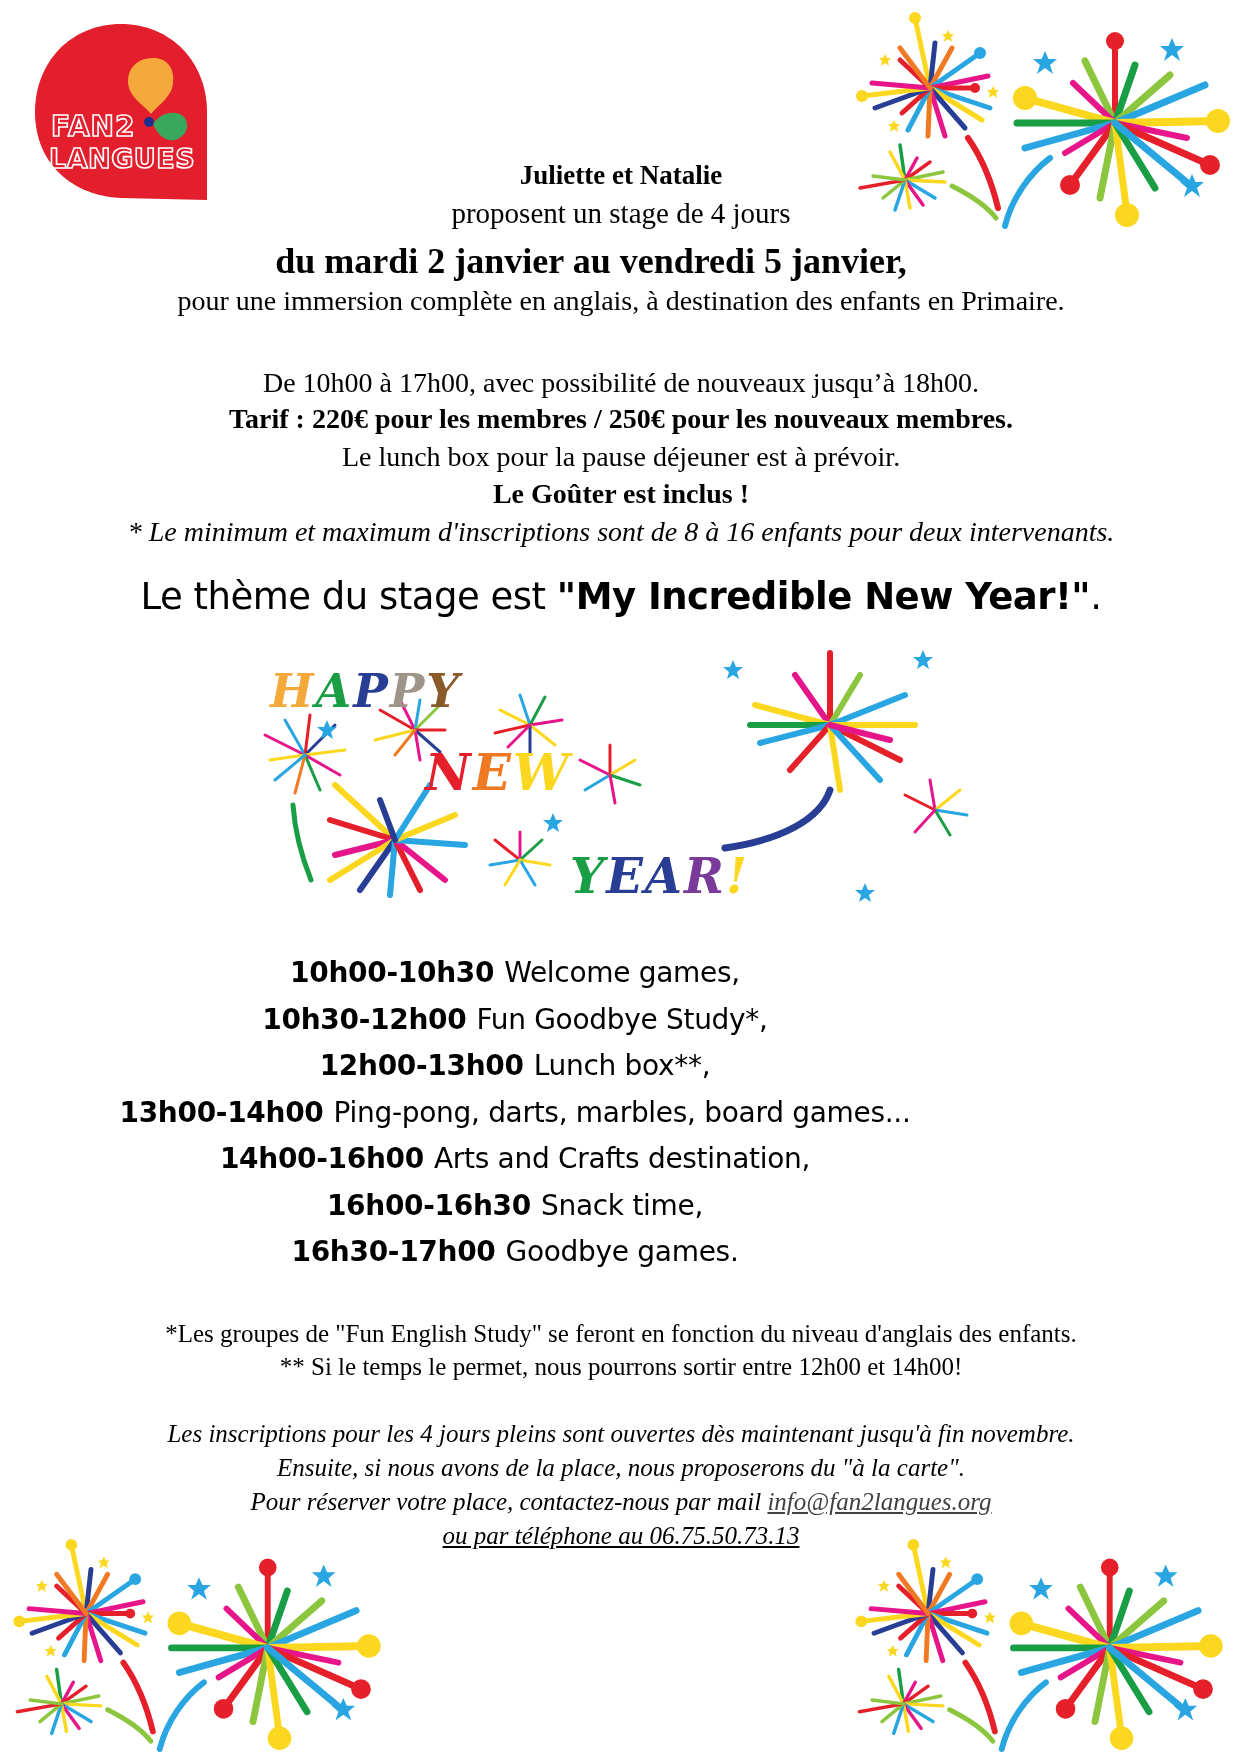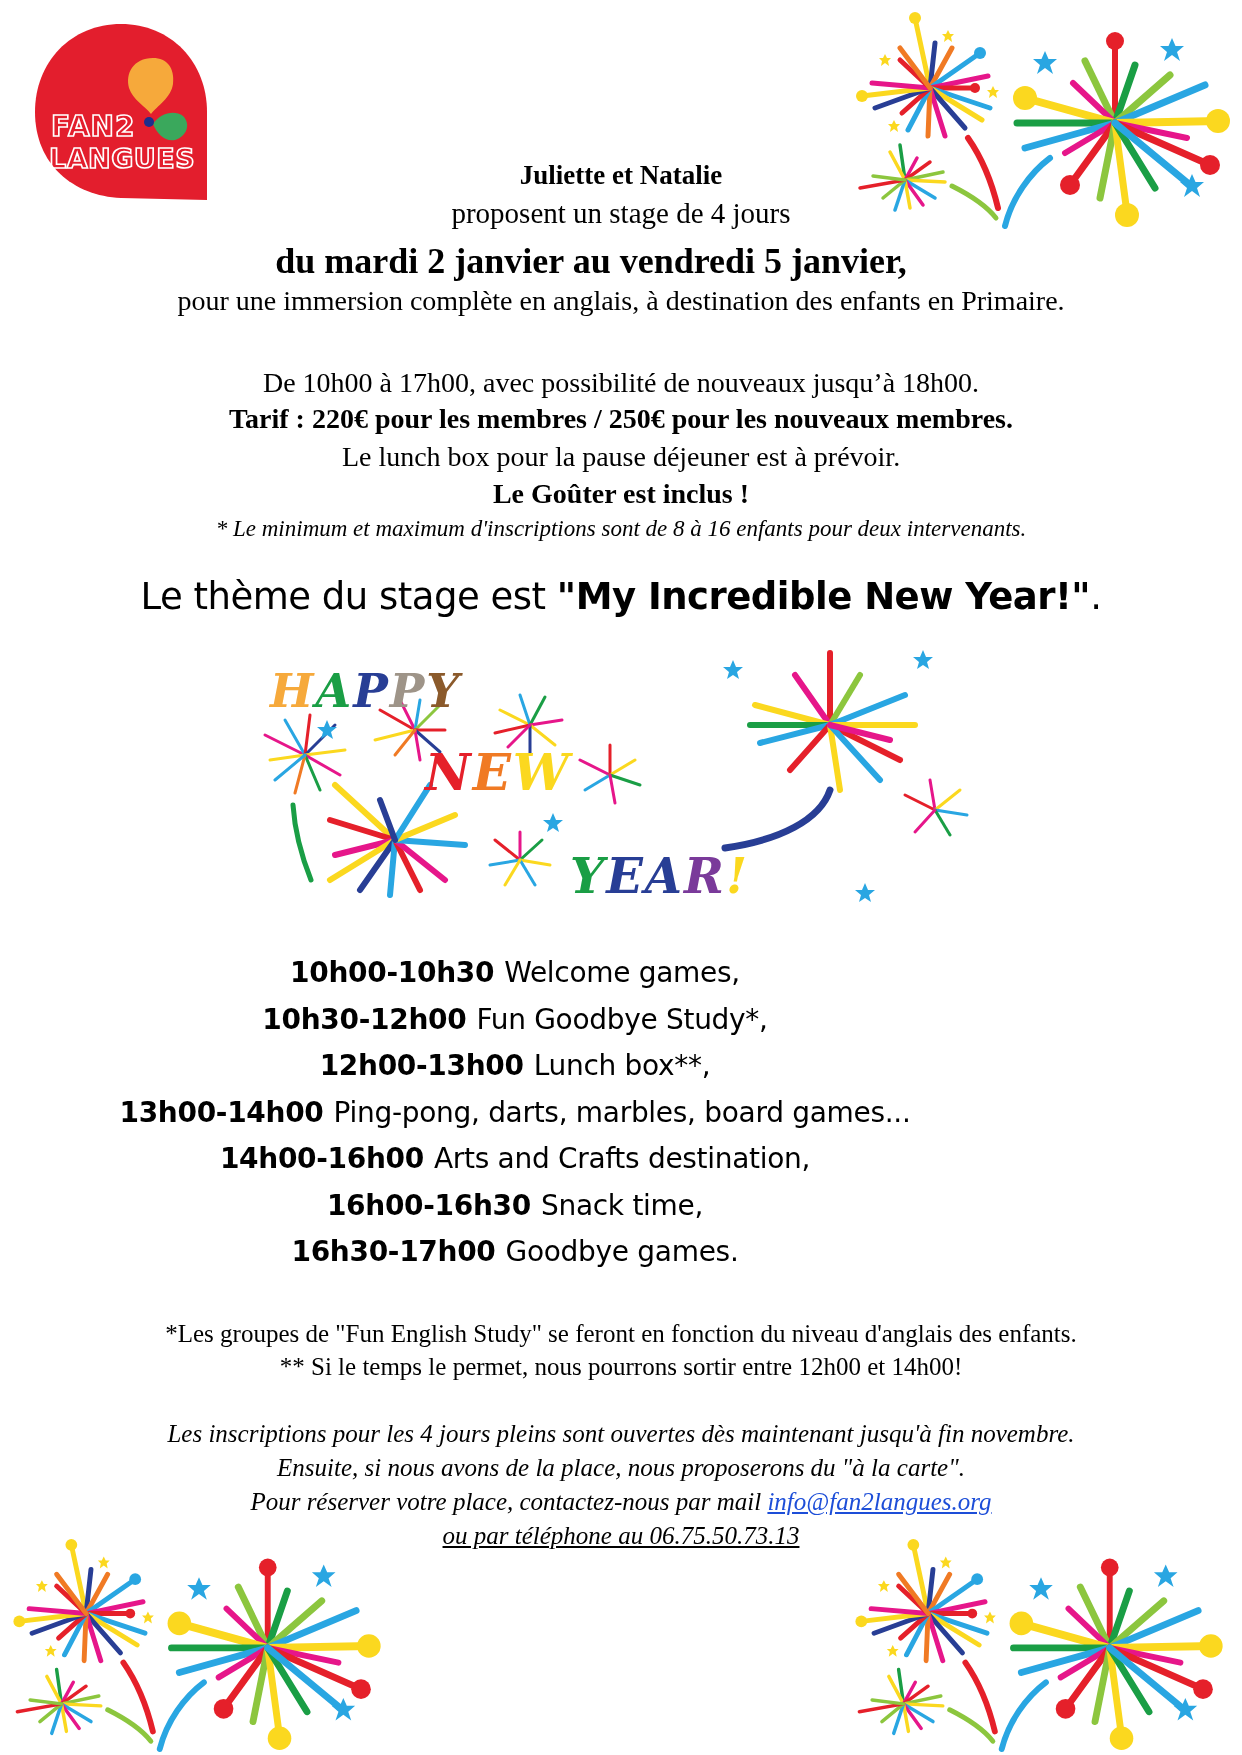--- a/index.html
+++ b/index.html
@@ -18,38 +18,38 @@
     .comic { font-family: "DejaVu Sans", sans-serif; }
 
     #l-organizers { top: 160px; font-size: 27px; }
     #l-propose { top: 197px; font-size: 29px; }
     #l-dates { top: 240px; font-size: 36px; left: -30px; }
     #l-immersion { top: 285px; font-size: 28px; }
     #l-hours { top: 367px; font-size: 28px; }
     #l-tarif { top: 403px; font-size: 28px; }
     #l-lunch { top: 441px; font-size: 28px; }
     #l-gouter { top: 478px; font-size: 28px; }
-    #l-minmax { top: 516px; font-size: 23px; }
+    #l-minmax { top: 516px; font-size: 28px; }
 
     #l-theme { top: 575px; font-size: 37px; letter-spacing: -0.5px; }
     #l-theme .theme-b { font-weight: bold; }
 
     .hny { position: absolute; left: 255px; top: 645px; width: 755px; height: 275px; }
 
     .schedule { position: absolute; left: 0; top: 950px; width: 1030px; }
     .sched-row { text-align: center; font-size: 28px; height: 46.5px; line-height: 46.5px; white-space: nowrap; letter-spacing: -0.3px; }
     .sched-row .time { font-weight: bold; margin-right: 10px; }
 
     #l-note1 { top: 1320px; font-size: 25px; }
     #l-note2 { top: 1353px; font-size: 25px; }
     #l-reg1 { top: 1420px; font-size: 25px; }
     #l-reg2 { top: 1454px; font-size: 25px; }
     #l-reg3 { top: 1488px; font-size: 25px; }
     #l-reg4 { top: 1522px; font-size: 25px; text-decoration: underline; }
-    .mail-link { color: #1d4ed8; text-decoration: underline; text-align: right; }
+    .mail-link { color: #404040; text-decoration: underline; text-align: right; }
   </style>
 </head>
 <body>
 
 <div class="logo">
   <svg width="176" height="190" viewBox="0 0 176 190">
     <path d="M88 2 C38 2 2 40 2 90 C2 142 40 174 88 176 L174 178 L174 90 C174 40 138 2 88 2 Z" fill="#e31e2d"></path>
     <path d="M120 36 C100 36 92 52 96 66 C100 78 112 84 118 92 C124 84 138 76 140 62 C142 46 134 36 120 36 Z" fill="#f6a93b"></path>
     <path d="M120 102 C128 90 142 88 150 94 C158 102 154 114 142 118 C132 120 124 112 120 102 Z" fill="#3aa85c"></path>
     <circle cx="116" cy="100" r="5" fill="#1c2f8c"></circle>

